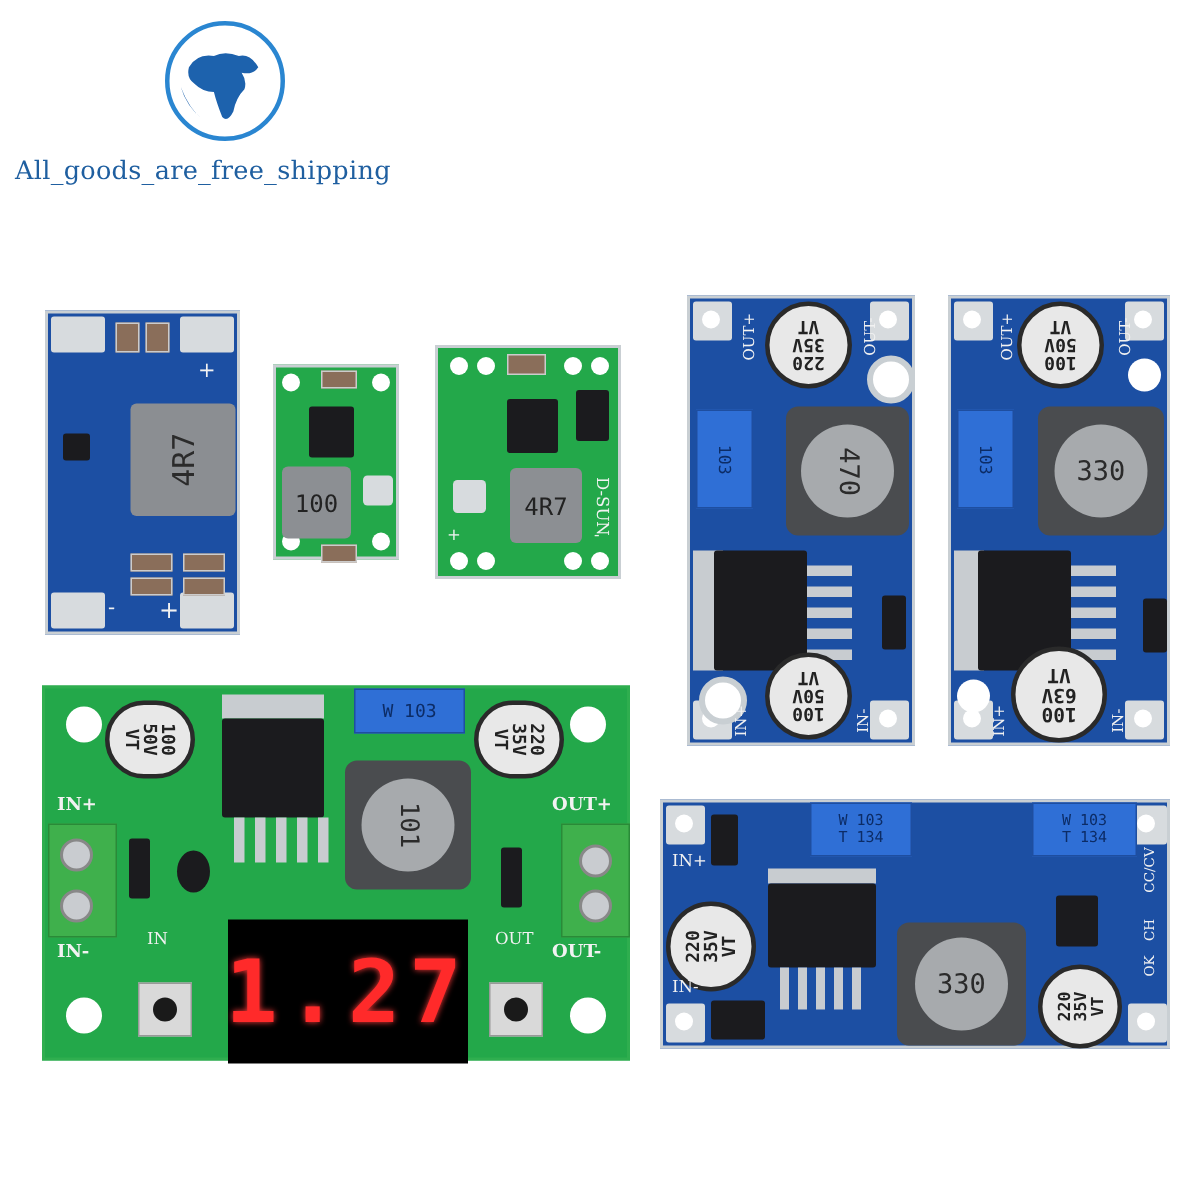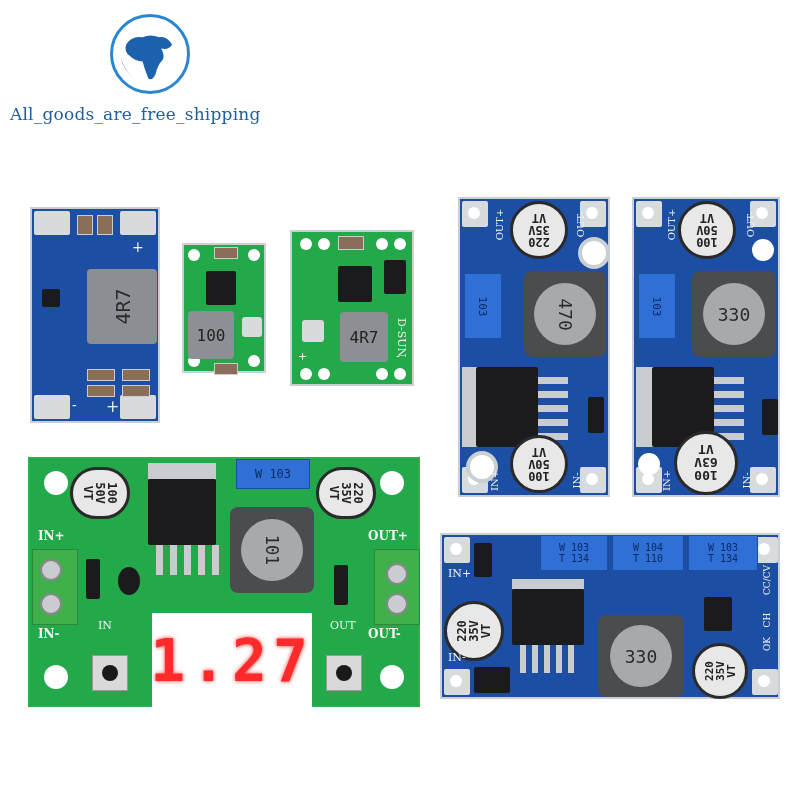--- a/index.html
+++ b/index.html
@@ -21,21 +21,21 @@
   .inductor{position:absolute;background:#4a4c4f;border-radius:8px;display:flex;align-items:center;justify-content:center;}
   .ind-face{background:#a7aaad;border-radius:50%;display:flex;align-items:center;justify-content:center;color:#2b2b2b;font-family:"DejaVu Sans Mono",monospace;}
   .ind-sq{background:#8f9296;border-radius:4px;display:flex;align-items:center;justify-content:center;color:#2b2b2b;font-family:"DejaVu Sans Mono",monospace;}
   .cap{position:absolute;border-radius:50%;background:#e8e8e8;border:3px solid #2a2a2a;box-sizing:border-box;display:flex;flex-direction:column;align-items:center;justify-content:center;font-family:"DejaVu Sans Mono",monospace;color:#222;font-weight:bold;line-height:1;}
   .pot{position:absolute;background:#2f6fd6;border:1px solid #1e4ea0;color:#0c2c66;font-family:"DejaVu Sans Mono",monospace;display:flex;align-items:center;justify-content:center;}
   .silk{position:absolute;color:#f2f2f2;font-family:"DejaVu Serif",serif;white-space:nowrap;}
   .term{position:absolute;background:#3fb04c;border:1px solid #2a8a38;}
   .screw{position:absolute;width:22px;height:22px;border-radius:50%;background:#c9ccd0;border:2px solid #888;box-sizing:border-box;}
   .btn{position:absolute;background:#d9d9d9;border:1px solid #999;box-sizing:border-box;}
   .btn .knob{position:absolute;left:50%;top:50%;width:16px;height:16px;margin:-8px 0 0 -8px;background:#1a1a1a;border-radius:50%;}
-  .seg{position:absolute;background:#ffffff;display:flex;align-items:center;justify-content:center;gap:8px;}
+  .seg{position:absolute;background:#000000;display:flex;align-items:center;justify-content:center;gap:8px;}
   .seg span{font-family:"DejaVu Sans Mono",monospace;font-size:58px;color:#ff2a2a;text-shadow:0 0 4px #ff3b3b;letter-spacing:6px;font-weight:bold;}
   .tab{position:absolute;background:#c8ccd0;}
   .pin{position:absolute;background:#c8ccd0;}
 </style>
 </head>
 <body>
 
 <div class="abs globe">
   <svg viewBox="0 0 80 80">
     <circle cx="40" cy="40" r="38" fill="#fff"></circle>
@@ -248,24 +248,20 @@
   <div class="pad" style="left:2px;top:134px;width:26px;height:26px;"></div>
   <div class="hole" style="left:8px;top:140px;width:12px;height:12px;"></div>
   <div class="pad" style="left:310px;top:134px;width:26px;height:26px;"></div>
   <div class="hole" style="left:316px;top:140px;width:12px;height:12px;"></div>
   <div class="chip" style="left:32px;top:8px;width:18px;height:34px;"></div>
   <div class="chip" style="left:32px;top:132px;width:36px;height:26px;"></div>
   <div class="pot" style="left:98px;top:0px;width:66px;height:34px;flex-direction:column;font-size:10px;line-height:1.1;">
     <span>W 103</span>
       <span>T 134</span>
   </div>
-  <div class="pot" style="left:170px;top:0px;width:70px;height:34px;flex-direction:column;font-size:10px;line-height:1.1;">
-    <span>W 104</span>
-      <span>T 110</span>
-  </div>
   <div class="pot" style="left:246px;top:0px;width:68px;height:34px;flex-direction:column;font-size:10px;line-height:1.1;">
     <span>W 103</span>
       <span>T 134</span>
   </div>
   <div class="cap" style="left:2px;top:66px;width:60px;height:60px;transform:rotate(-90deg);font-size:12px;">
     <span>220</span>
       <span>35V</span>
       <span>VT</span>
   </div>
   <div class="tab" style="left:70px;top:44px;width:72px;height:10px;"></div>

